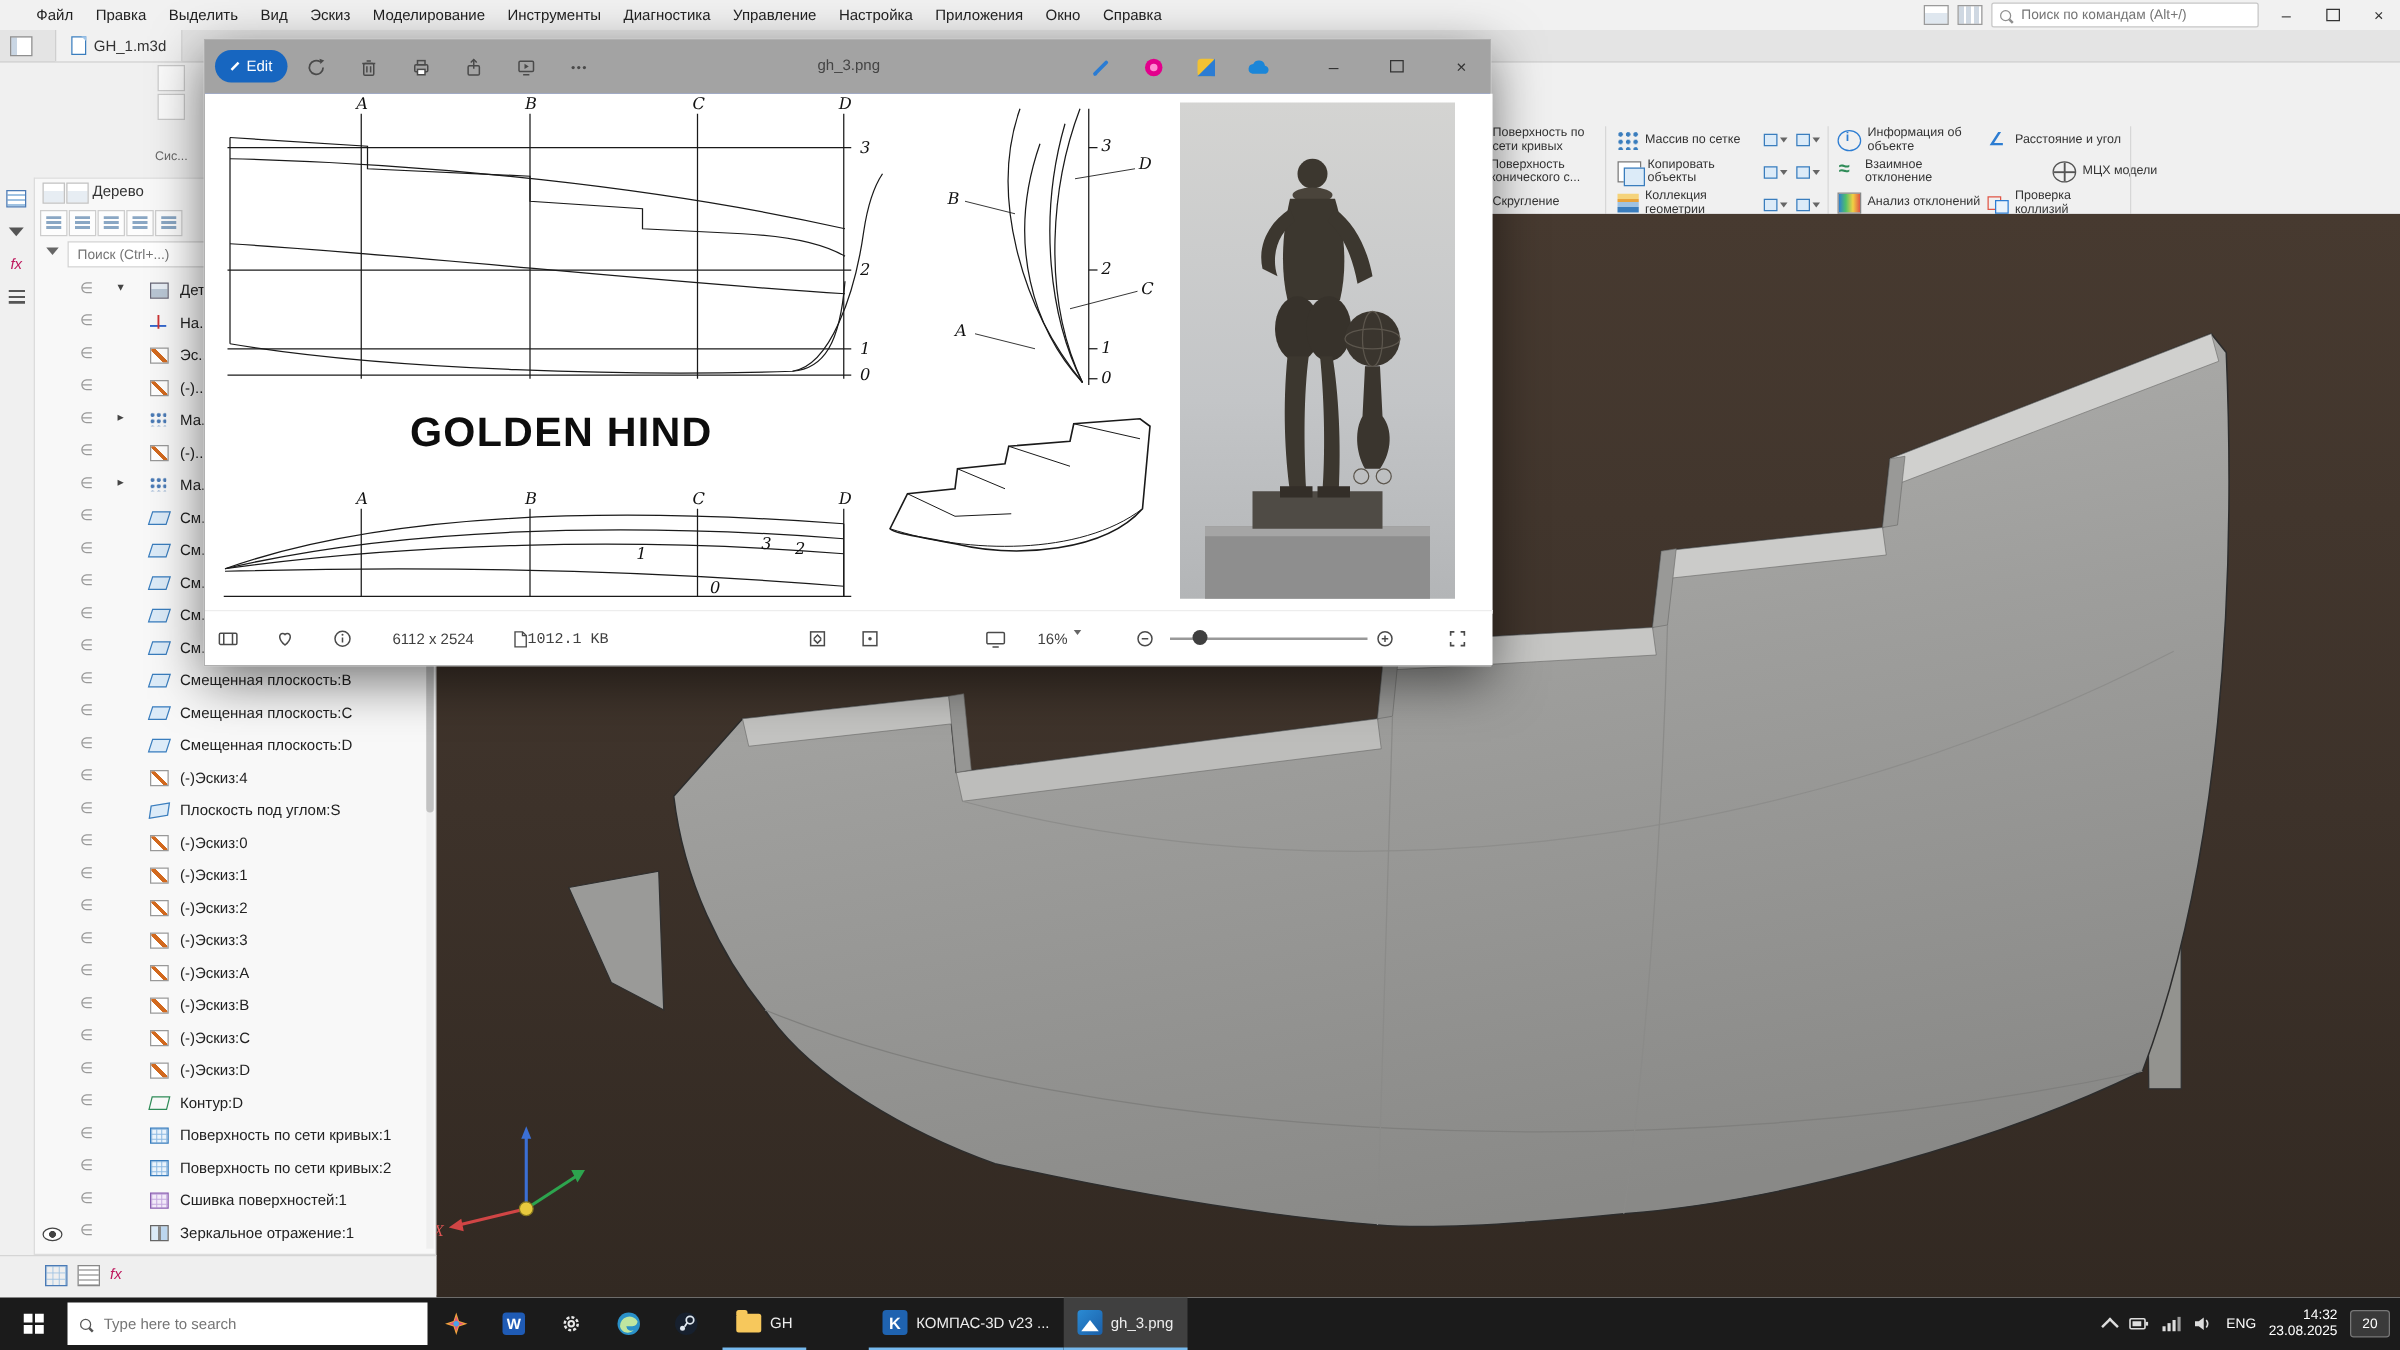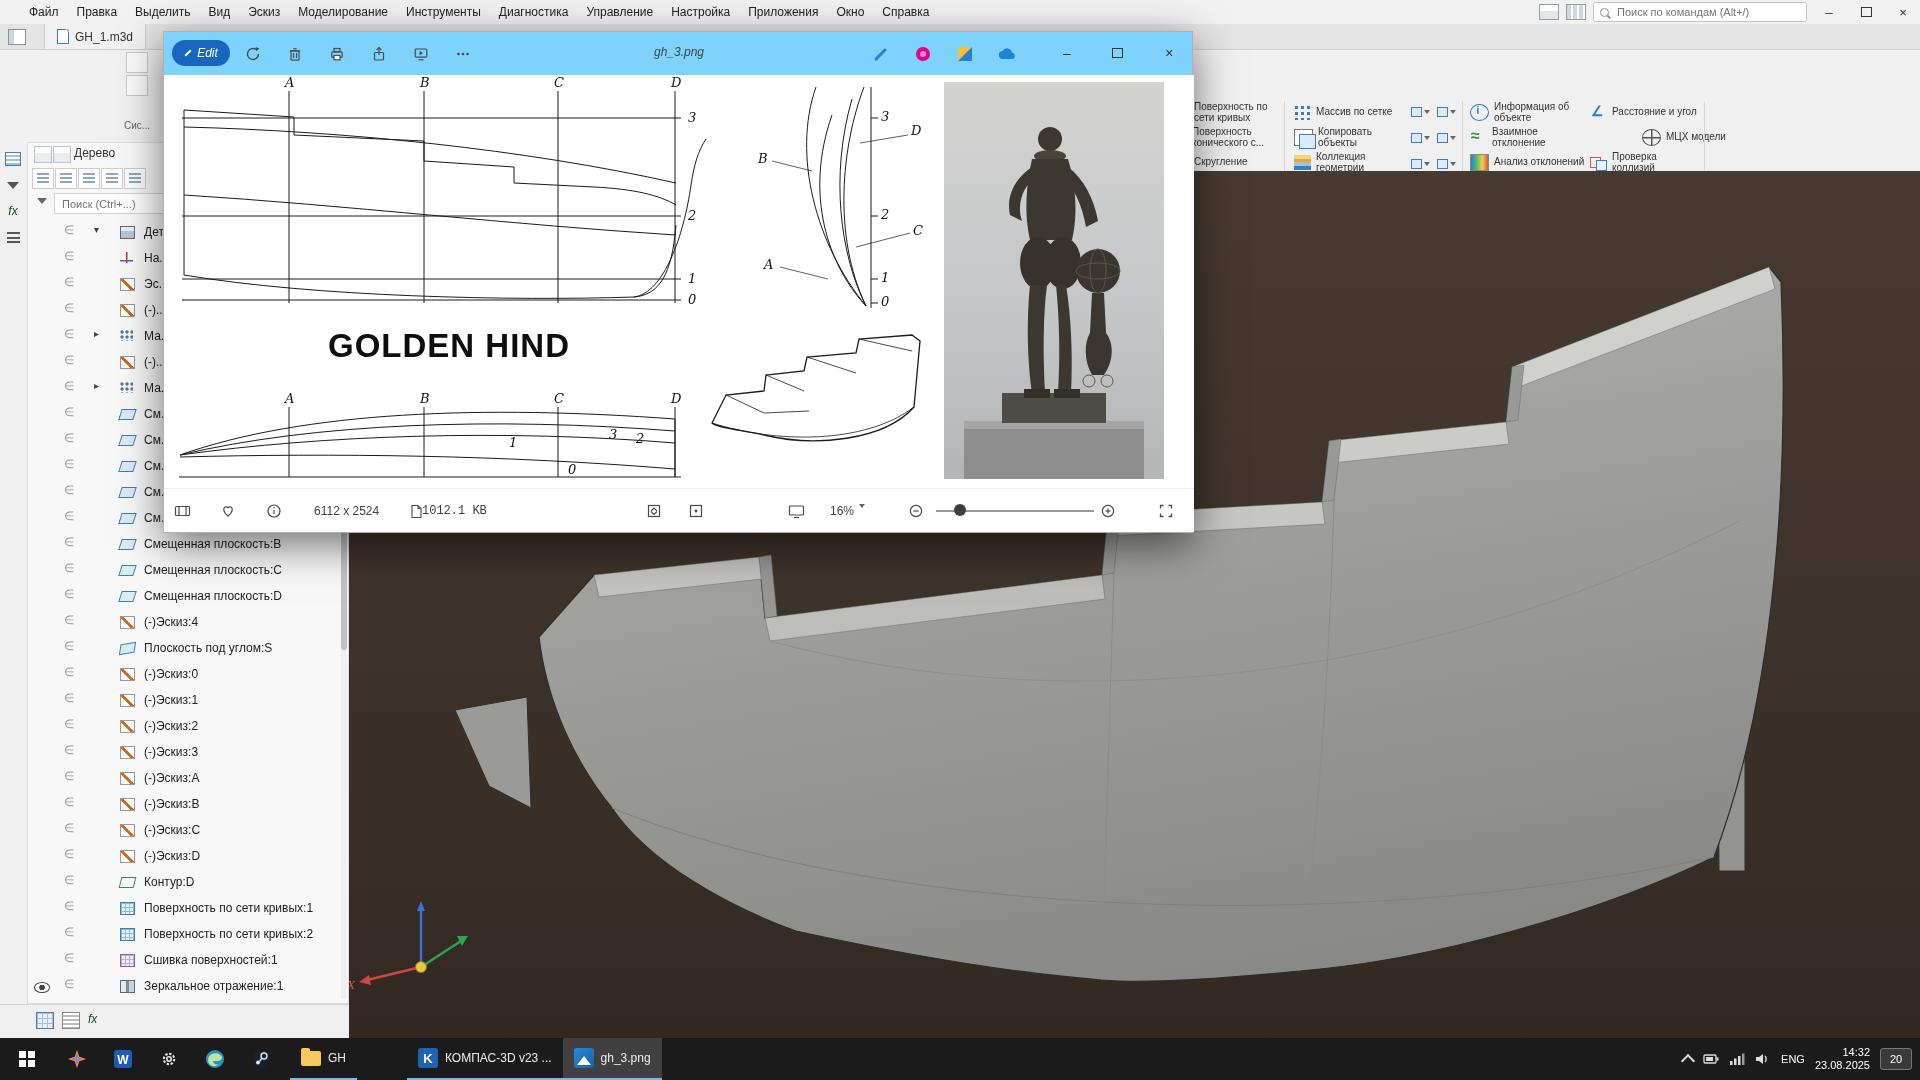--- a/index.html
+++ b/index.html
@@ -67,21 +67,21 @@
   .wsi{width:14px;height:13px;flex:none;}
   .wsi-solid{border:1px solid #667;background:linear-gradient(#dfe9f3 40%,#aebfd0 40%);}
   .wsi-wire{border:1.3px solid #3a7dbd;border-radius:50%;background:linear-gradient(#3a7dbd,#3a7dbd) 50% 0/1px 100% no-repeat;}
   .wsi-sketch{background:linear-gradient(45deg,transparent 40%,#d2691e 40%,#d2691e 60%,transparent 60%);border:1px solid #999;}
   .side-ib{position:absolute;width:20px;height:19px;border:1px solid #c9c9c9;background:#fafafa;}
   
   .lstrip{position:absolute;left:0;top:142px;width:27px;height:862px;background:#f0f0f0;border-right:1px solid #ddd;}
   .lsi{position:absolute;left:4px;width:18px;height:18px;display:flex;align-items:center;justify-content:center;}
   .lsi-list{width:14px;height:12px;border:1px solid #4a7ab5;background:repeating-linear-gradient(#fff 0 2px,#9fc2e2 2px 4px);}
   .lsi-funnel{width:0;height:0;border-left:6px solid transparent;border-right:6px solid transparent;border-top:7px solid #555;}
-  .fxtext{font-style:italic;font-size:12px;color:#14532d;}
+  .fxtext{font-style:italic;font-size:12px;color:#be185d;}
   .lsi-ham{width:13px;height:11px;background:repeating-linear-gradient(#555 0 2px,transparent 2px 4.5px);}
   
   .treep{position:absolute;left:27px;top:142px;width:322px;height:862px;background:#f8f8f8;border:1px solid #dcdcdc;box-sizing:border-box;}
   .th-title{position:absolute;left:46px;top:3px;font-size:12px;color:#333;}
   .thico{position:absolute;top:3px;width:16px;height:15px;border:1px solid #c2c2c2;background:linear-gradient(#fff 40%,#e7edf3 40%);}
   .thb{position:absolute;top:25px;width:20px;height:19px;border:1px solid #cdcdcd;background:#fdfdfd;}
   .thb::after{content:"";position:absolute;left:4px;top:4px;right:4px;bottom:4px;background:repeating-linear-gradient(#8aa7c4 0 2px,transparent 2px 4px);}
   .tsearch{position:absolute;left:26px;top:50px;width:252px;height:19px;background:#fff;border:1px solid #d2d2d2;display:flex;align-items:center;padding:0 5px;}
   .tsearch input{border:none;outline:none;font-size:11px;color:#555;width:100%;background:transparent;font-family:"Liberation Sans",sans-serif;}
   .tfunnel{position:absolute;left:9px;top:55px;width:0;height:0;border-left:5px solid transparent;border-right:5px solid transparent;border-top:6px solid #666;}
@@ -107,21 +107,21 @@
   .ti-stitch{border:1px solid #8a5fb0;background-image:linear-gradient(#c4a8de 1px,transparent 1px),linear-gradient(90deg,#c4a8de 1px,transparent 1px);background-size:4px 4px;background-color:#f2eaf9;}
   .ti-mirror{border:1px solid #666;background:linear-gradient(90deg,#dcebf8 42%,#888 42%,#888 58%,#bcd6ee 58%);}
   .scrolltrack{position:absolute;right:1px;top:76px;width:6px;height:780px;background:#efefef;}
   .scrollthumb{position:absolute;right:1px;top:385px;width:6px;height:122px;background:#c2c2c2;border-radius:3px;}
   .tbot{position:absolute;left:0;top:1004px;width:349px;height:31px;background:#efefef;border-top:1px solid #d5d5d5;z-index:4;}
   .tbi{position:absolute;top:7px;width:16px;height:15px;}
   .tbi-grid{border:1px solid #4a7ab5;background-image:linear-gradient(#9fc2e2 1px,transparent 1px),linear-gradient(90deg,#9fc2e2 1px,transparent 1px);background-size:5px 5px;}
   .tbi-list{border:1px solid #888;background:repeating-linear-gradient(#fff 0 2px,#bbb 2px 4px);}
   
   .pwin{position:absolute;left:163px;top:31px;width:1030px;height:502px;background:#fff;border:1px solid #b0b0b0;box-shadow:0 12px 40px rgba(0,0,0,.55);z-index:40;box-sizing:border-box;}
-  .ptitle{position:absolute;left:0;top:0;width:100%;height:43px;background:#7dd3fc;border-bottom:1px solid #1d4ed8;font-style:italic;}
+  .ptitle{position:absolute;left:0;top:0;width:100%;height:43px;background:#a3a3a3;border-bottom:1px solid #1d4ed8;}
   .editpill{position:absolute;left:8px;top:8px;width:58px;height:26px;border-radius:14px;background:#1766c0;color:#fff;font-size:12px;display:flex;align-items:center;justify-content:center;gap:5px;}
   .editpen{width:8px;height:2px;background:#fff;transform:rotate(-45deg);}
   .pticon{position:absolute;top:9px;width:26px;height:26px;display:flex;align-items:center;justify-content:center;}
   .ptitle-text{position:absolute;left:420px;width:190px;top:13px;text-align:center;font-size:12px;color:#444;}
   .capbtn{position:absolute;top:0;width:46px;height:42px;display:flex;align-items:center;justify-content:center;font-size:14px;color:#333;}
   .pcontent{position:absolute;left:0;top:43px;width:1030px;height:416px;background:#fff;overflow:hidden;}
   .plan-title{position:absolute;left:115px;top:252px;width:340px;text-align:center;font-size:33px;font-weight:bold;letter-spacing:1px;color:#0d0d0d;font-family:"Liberation Sans",sans-serif;}
   .pbottom{position:absolute;left:0;bottom:0;width:1030px;height:43px;background:#fff;border-top:1px solid #ededed;}
   .pbicon{position:absolute;top:10px;width:24px;height:24px;display:flex;align-items:center;justify-content:center;}
   .pbtext{position:absolute;top:15px;font-size:12px;color:#3f3f3f;white-space:nowrap;}
@@ -914,20 +914,24 @@
             <polyline points="5.5,13.5 2.5,13.5 2.5,10.5"></polyline>
           </svg>
       </div>
     </div>
   </div>
 
   <div class="tbar">
     <div class="tb-start">
         <span class="winlogo"></span>
       </div>
+    <div class="tb-search">
+      <span class="magnifier"></span>
+      <input placeholder="Type here to search" style="">
+    </div>
     <div class="tb-ico">
       <svg width="20" height="20" viewBox="0 0 20 20">
           <path d="M10 1 L12.2 7.8 L19 10 L12.2 12.2 L10 19 L7.8 12.2 L1 10 L7.8 7.8 Z" fill="#f2a33c"></path>
           <path d="M10 4 L11.6 8.4 L16 10 L11.6 11.6 L10 16 L8.4 11.6 L4 10 L8.4 8.4 Z" fill="#e3557f"></path>
           <circle cx="10" cy="10" r="2.2" fill="#4aa3e8"></circle>
         </svg>
     </div>
     <div class="tb-ico">
       <svg width="20" height="20" viewBox="0 0 20 20">
           <rect x="1" y="1" width="18" height="18" rx="3" fill="#1f5bb5"></rect>

